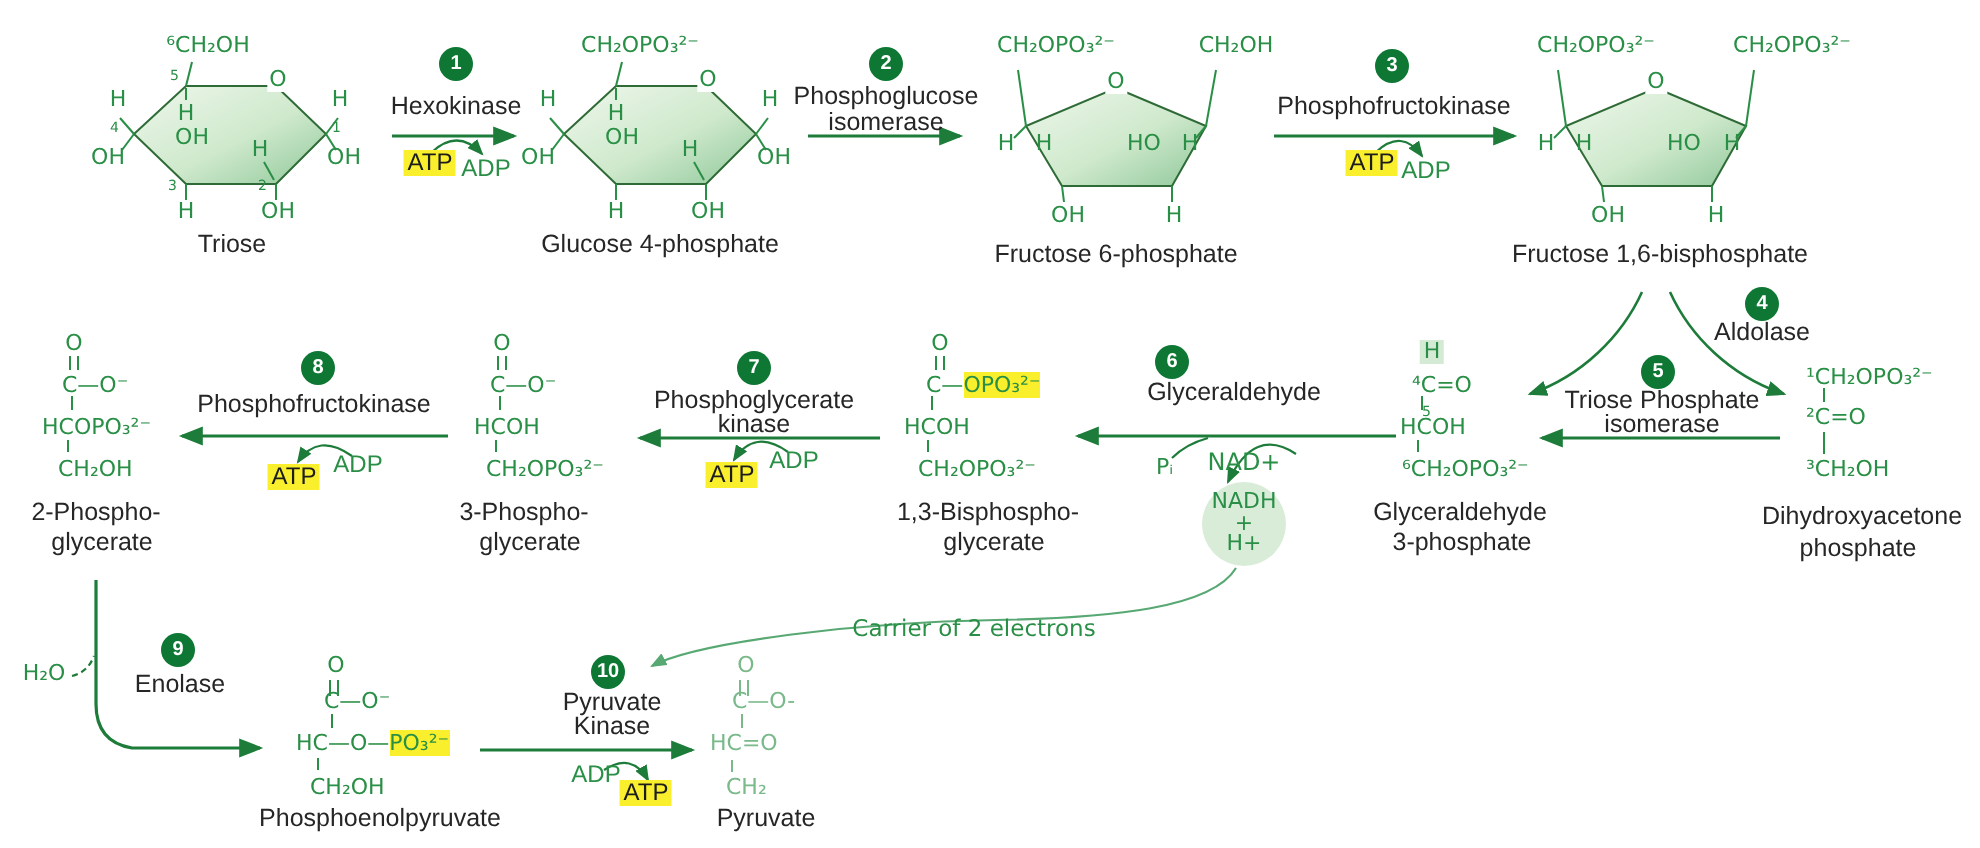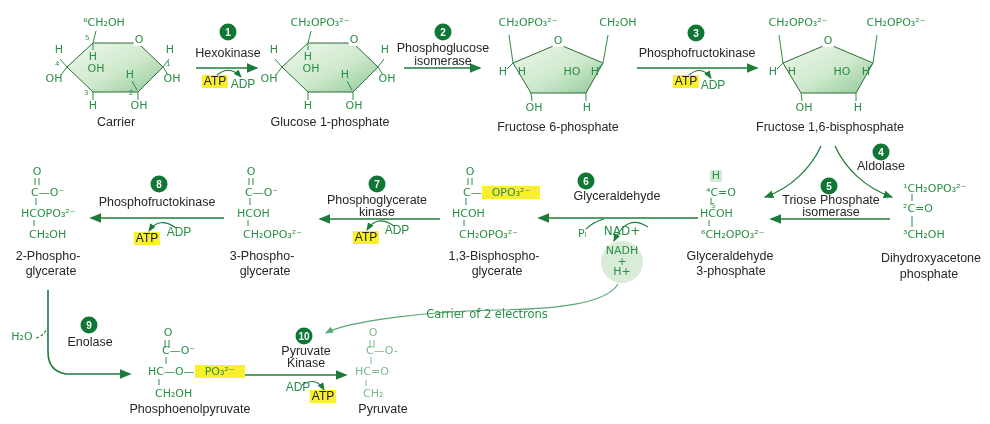--- a/index.html
+++ b/index.html
@@ -5,21 +5,21 @@
   html,body{margin:0;padding:0;background:#fff;}
   .canvas{position:relative;width:990px;height:424px;background:#fff;overflow:hidden;
           font-family:"Liberation Sans",sans-serif;}
   svg.layer{position:absolute;left:0;top:0;}
   .t{position:absolute;font-family:"DejaVu Sans",sans-serif;font-size:11px;color:#2a8f46;
      white-space:nowrap;line-height:1.05;}
   .c{transform:translateX(-50%);text-align:center;}
   .nm{font-family:"Liberation Sans",sans-serif;font-size:12.5px;color:#262626;}
   .enz{font-family:"Liberation Sans",sans-serif;font-size:12.5px;color:#262626;}
   .tiny{font-size:7px;}
-  .hl{background:#f9ef2c;padding:0 10px;}
+  .hl{background:#f9ef2c;padding:0 0;}
   .atp{background:#f9ef2c;color:#1c1c1c;padding:0 2px;font-family:"Liberation Sans",sans-serif;font-size:12px;}
   .adp{font-family:"Liberation Sans",sans-serif;font-size:12px;color:#2a8f46;}
   .whitebg{background:#fff;padding:0 1px;}
   .hgl{background:#d5ead5;padding:0 2px;}
   .lg{color:#7ab98a;}
   .sm{font-size:11px;}
   .badge{position:absolute;width:17px;height:17px;border-radius:50%;background:#0d7733;
          color:#fff;font:bold 10px "Liberation Sans",sans-serif;display:flex;
          align-items:center;justify-content:center;transform:translate(-50%,-50%);}
   .carrier{font-size:11.5px;}
@@ -219,36 +219,36 @@
   <div class="t c" style="left:93px;top:100px">H</div>
   <div class="t c" style="left:139px;top:100px">OH</div>
   <div class="t c" style="left:93px;top:51px">H</div>
   <div class="t c" style="left:96px;top:63px">OH</div>
   <div class="t c" style="left:130px;top:69px">H</div>
   <div class="t tiny" style="left:166px;top:61px">1</div>
   <div class="t tiny" style="left:129px;top:90px">2</div>
   <div class="t tiny" style="left:84px;top:90px">3</div>
   <div class="t tiny" style="left:55px;top:61px">4</div>
   <div class="t tiny" style="left:85px;top:35px">5</div>
-  <div class="t c nm" style="left:116px;top:116px">Carrier</div>
+  <div class="t c nm" style="left:116px;top:116px">Triose</div>
 </div>
 
 <div>
   <div class="t c" style="left:320px;top:17px">CH₂OPO₃²⁻</div>
   <div class="t c whitebg" style="left:354px;top:34px">O</div>
   <div class="t c" style="left:274px;top:44px">H</div>
   <div class="t c" style="left:269px;top:73px">OH</div>
   <div class="t c" style="left:385px;top:44px">H</div>
   <div class="t c" style="left:387px;top:73px">OH</div>
   <div class="t c" style="left:308px;top:100px">H</div>
   <div class="t c" style="left:354px;top:100px">OH</div>
   <div class="t c" style="left:308px;top:51px">H</div>
   <div class="t c" style="left:311px;top:63px">OH</div>
   <div class="t c" style="left:345px;top:69px">H</div>
-  <div class="t c nm" style="left:330px;top:116px">Glucose 1-phosphate</div>
+  <div class="t c nm" style="left:330px;top:116px">Glucose 4-phosphate</div>
 </div>
 
 <div>
   <div class="t c" style="left:528px;top:17px">CH₂OPO₃²⁻</div>
   <div class="t c" style="left:618px;top:17px">CH₂OH</div>
   <div class="t c whitebg" style="left:558px;top:35px">O</div>
   <div class="t c" style="left:503px;top:66px">H</div>
   <div class="t c" style="left:522px;top:66px">H</div>
   <div class="t c" style="left:572px;top:66px">HO</div>
   <div class="t c" style="left:595px;top:66px">H</div>

